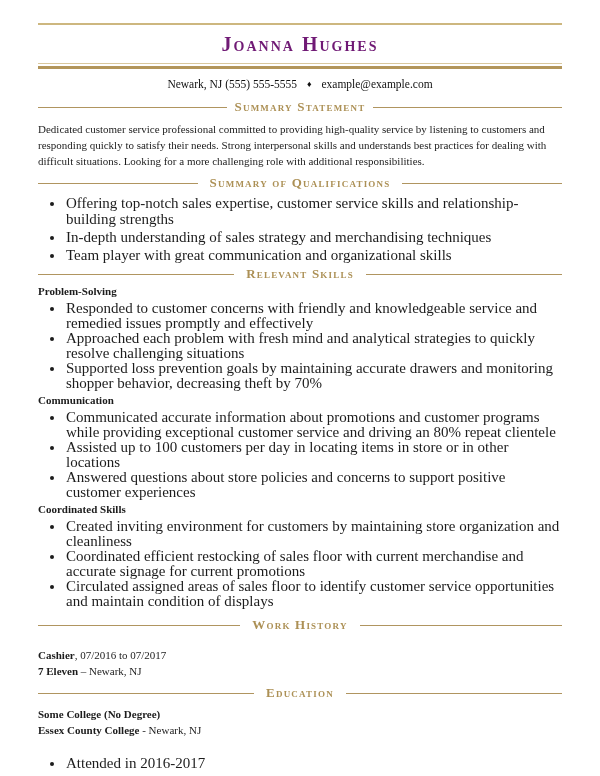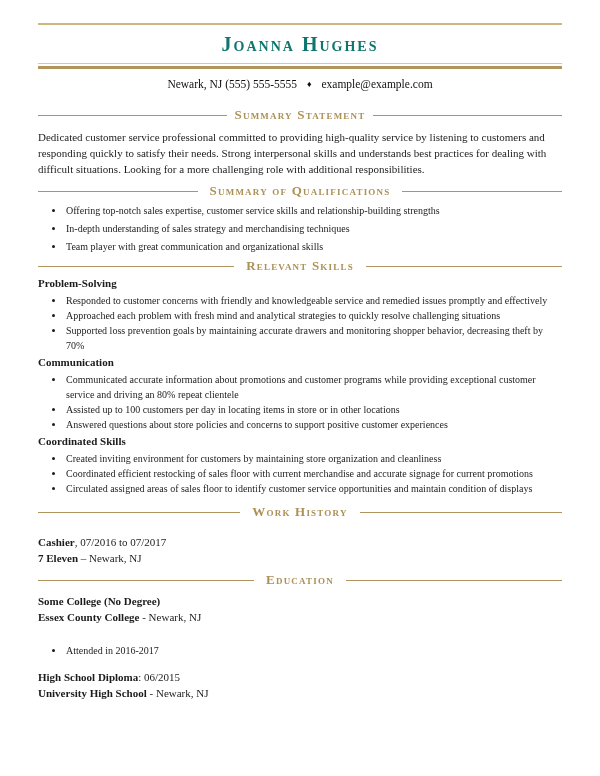--- a/index.html
+++ b/index.html
@@ -11,49 +11,49 @@
     color: #1c1c1c;
   }
   .page { padding: 0 38px; }
 
   .top-rule { margin-top: 23px; height: 2px; background: #cdb77f; }
 
   .name {
     margin: 6px 0 0; text-align: center;
     font-variant: small-caps; font-weight: bold;
     font-size: 20px; line-height: 26px; letter-spacing: 2px;
-    color: #0f766e;
+    color: #701a75;
   }
 
   .double-rule {
     margin-top: 6px; height: 2px;
     border-top: 1px solid #d9c89e;
     border-bottom: 3px solid #b2955a;
   }
 
   .contact { margin-top: 8px; text-align: center; font-size: 11.5px; line-height: 14px; color: #111; }
   .diamond { display: inline-block; margin: 0 7px; font-size: 9px; vertical-align: 1px; color: #111; }
 
   .sec-h { display: flex; align-items: center; gap: 12px; }
   .hline { flex: 1 1 auto; height: 1px; background: #b09560; }
   .hlabel {
     flex: 0 0 auto; white-space: nowrap;
     font-variant: small-caps; font-weight: bold;
     font-size: 13px; line-height: 16px; letter-spacing: 1.2px;
     color: #ac9055;
   }
-  .mh-summary { margin-top: 16px; gap: 8px; }
+  .mh-summary { margin-top: 8px; gap: 8px; }
   .mh-qual    { margin-top: 6px; }
   .mh-skills  { margin-top: 3px; }
   .mh-work    { margin-top: 8px; }
   .mh-edu     { margin-top: 6px; }
 
   .para { margin: 6px 0 0; font-size: 11px; line-height: 16px; }
 
-  ul.blist { margin: 2px 0 0; padding-left: 27px; font-size: 10px; line-height: 15px; list-style: disc outside; }
+  ul.blist { margin: 2px 0 0; padding-left: 27px; font-size: 15px; line-height: 15px; list-style: disc outside; }
   ul.blist li { padding-left: 1px; margin: 0; }
   ul.qual { margin-top: 4px; line-height: 16px; }
   ul.qual li { margin-bottom: 2px; }
 
   .group-title { margin-top: 2px; font-weight: bold; font-size: 11px; line-height: 15px; }
   .skill-group:first-of-type .group-title { margin-top: 4px; }
 
   .job { margin-top: 5px; font-size: 11px; line-height: 16px; }
   .job.second { margin-top: 14px; }
 

